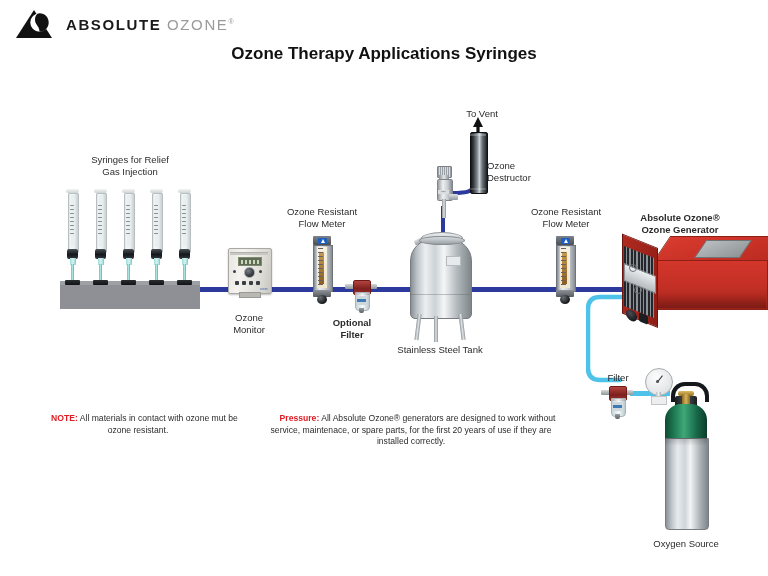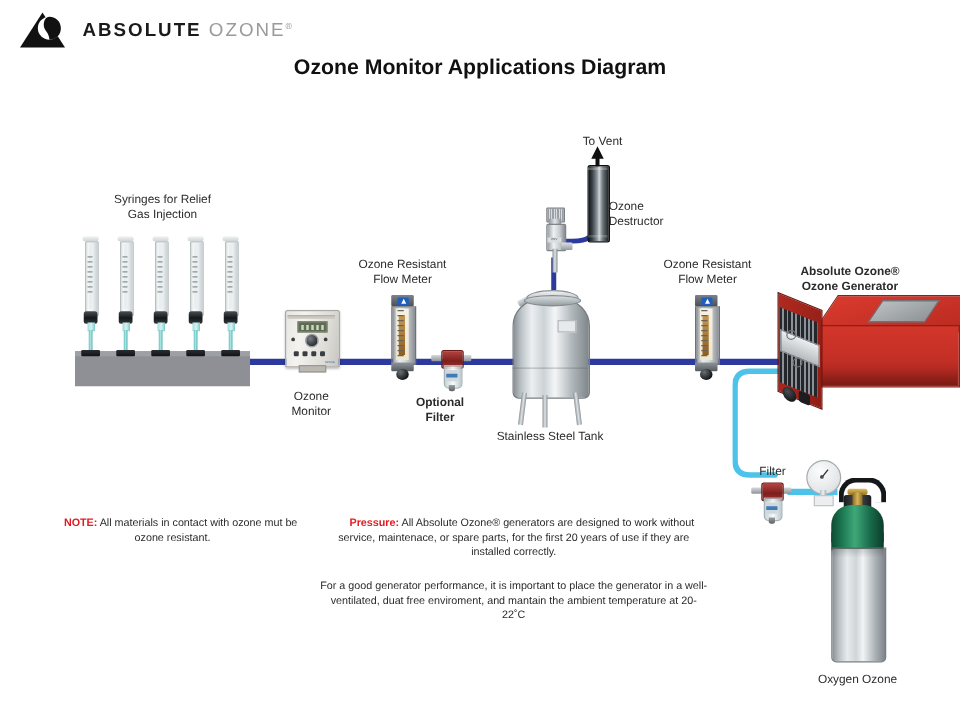--- a/index.html
+++ b/index.html
@@ -206,21 +206,21 @@
     <span class="mark">
       <svg width="44" height="32" viewBox="0 0 44 32">
         <path d="M2 30 L20 2 L38 30 Z" fill="#111111"></path>
         <circle cx="25.5" cy="14.5" r="9.2" fill="#ffffff"></circle>
         <path d="M25.5 5.3 C31 5.3 34.7 9.5 34.7 14.5 C34.7 19.5 31 23.7 25.5 23.7 C25.5 18 21 16.5 21 12 C21 8.6 22.6 5.3 25.5 5.3 Z" fill="#111111"></path>
       </svg>
     </span>
     <span class="wordmark"><span class="w1">ABSOLUTE</span><span class="w2">&nbsp;</span><span class="w2">OZONE</span><span class="reg">®</span></span>
   </div>
 
-  <div id="title" class="abs">Ozone Monitor Applications Diagram</div>
+  <div id="title" class="abs">Ozone Therapy Applications Syringes</div>
 
   <div class="abs pipe-o3" style="left:186px;top:287px;width:450px;height:5px;"></div>
 
   <div class="abs pipe-o3" style="left:441px;top:206px;width:4px;height:26px;"></div>
 
   <div class="abs" style="left:452px;top:178px;width:30px;height:18px;">
     <svg width="30" height="18" viewBox="0 0 30 18">
       <path d="M0 15 C14 15 22 15 25 2" stroke="#2b3a9c" stroke-width="4" fill="none" stroke-linecap="round"></path>
     </svg>
   </div>
@@ -492,27 +492,24 @@
   <div id="cyl" class="abs">
     <div class="handle"></div>
     <div class="neck"></div>
     <div class="knob"></div>
     <div class="valve"></div>
     <div class="shoulder"></div>
     <div class="green"></div>
     <div class="body"></div>
     <div class="bodyTopShade"></div>
   </div>
-  <div class="lbl" style="left:624px;top:538px;width:124px;">Oxygen Ozone</div>
+  <div class="lbl" style="left:624px;top:538px;width:124px;">Oxygen Source</div>
 
   <div class="note" style="left:38px;top:413px;width:200px;">
     <b>NOTE:</b><span> All materials in contact with ozone mut be ozone resistant.</span>
   </div>
 
   <div class="note" style="left:256px;top:413px;width:310px;">
     <b>Pressure:</b><span> All Absolute Ozone® generators are designed to work without service, maintenace, or spare parts, for the first 20 years of use if they are installed correctly.</span>
   </div>
 
-  <div class="note" style="left:256px;top:463px;width:310px;">
-    <span>For a good generator performance, it is important to place the generator in a well-ventilated, duat free enviroment, and mantain the ambient temperature at 20-22˚C</span>
-  </div>
 
 </div>
 
 </body></html>

